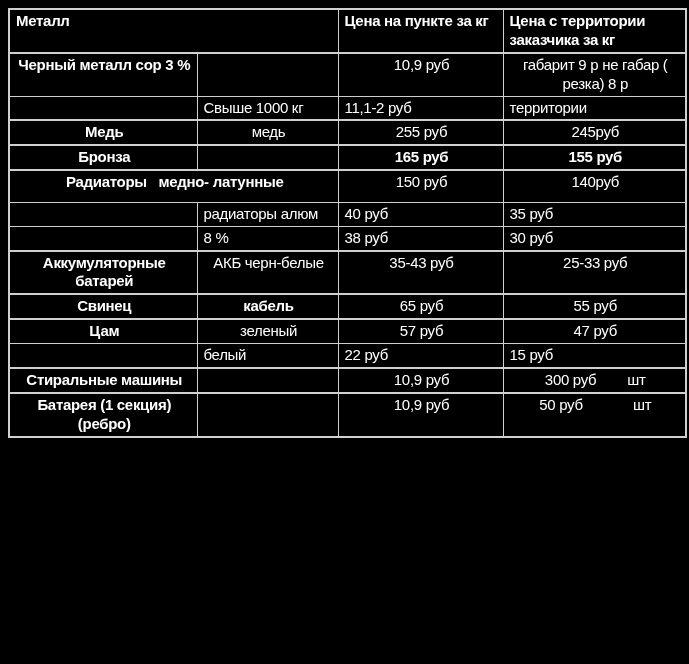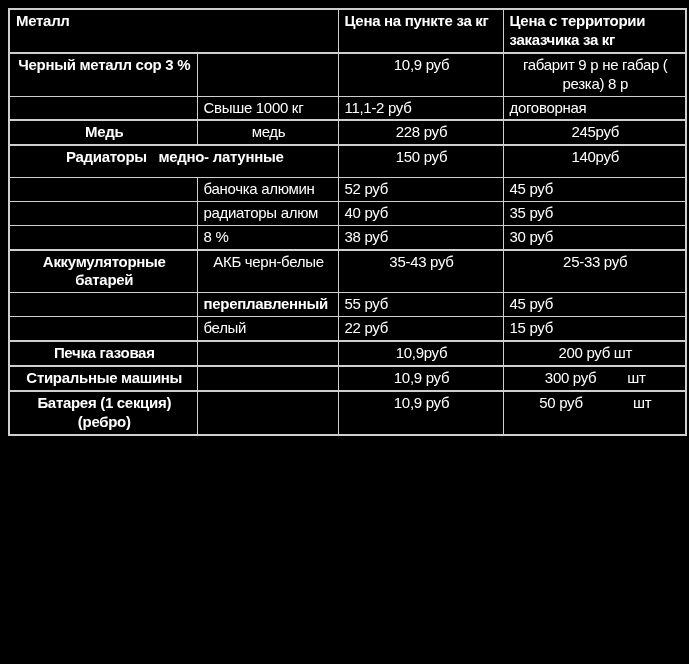--- a/index.html
+++ b/index.html
@@ -67,74 +67,74 @@
           <td class="bold">Черный металл сор 3 %</td>
           <td></td>
           <td>10,9 руб</td>
           <td>габарит 9 р не габар (
 резка) 8 р</td>
         </tr>
         <tr>
           <td></td>
           <td>Свыше 1000 кг</td>
           <td>11,1-2 руб</td>
-          <td>договорная</td>
+          <td>территории</td>
         </tr>
         <tr class="group">
           <td class="bold">Медь</td>
           <td>медь</td>
-          <td>228 руб</td>
+          <td>255 руб</td>
           <td>245руб</td>
+        </tr>
+        <tr class="group">
+          <td class="bold">Бронза</td>
+          <td></td>
+          <td class="bold">165 руб</td>
+          <td class="bold">155 руб</td>
         </tr>
         <tr class="group tall">
           <td colspan="2" class="bold">Радиаторы   медно- латунные</td>
           <td>150 руб</td>
           <td>140руб</td>
-        </tr>
-        <tr>
-          <td></td>
-          <td>баночка алюмин</td>
-          <td>52 руб</td>
-          <td>45 руб</td>
         </tr>
         <tr>
           <td></td>
           <td>радиаторы алюм</td>
           <td>40 руб</td>
           <td>35 руб</td>
         </tr>
         <tr>
           <td></td>
           <td>8 %</td>
           <td>38 руб</td>
           <td>30 руб</td>
         </tr>
         <tr class="group">
           <td class="bold">Аккумуляторные батарей</td>
           <td>АКБ черн-белые</td>
           <td>35-43 руб</td>
           <td>25-33 руб</td>
         </tr>
-        <tr>
-          <td></td>
-          <td class="bold">переплавленный</td>
+        <tr class="group">
+          <td class="bold">Свинец</td>
+          <td class="bold">кабель</td>
+          <td>65 руб</td>
           <td>55 руб</td>
-          <td>45 руб</td>
+        </tr>
+        <tr class="group">
+          <td class="bold">Цам</td>
+          <td>зеленый</td>
+          <td>57 руб</td>
+          <td>47 руб</td>
         </tr>
         <tr>
           <td></td>
           <td>белый</td>
           <td>22 руб</td>
           <td>15 руб</td>
-        </tr>
-        <tr class="group">
-          <td class="bold">Печка газовая</td>
-          <td></td>
-          <td>10,9руб</td>
-          <td>200 руб шт</td>
         </tr>
         <tr class="group">
           <td class="bold">Стиральные машины</td>
           <td></td>
           <td>10,9 руб</td>
           <td>300 руб        шт</td>
         </tr>
         <tr class="group">
           <td class="bold">Батарея (1 секция)
 (ребро)</td>

